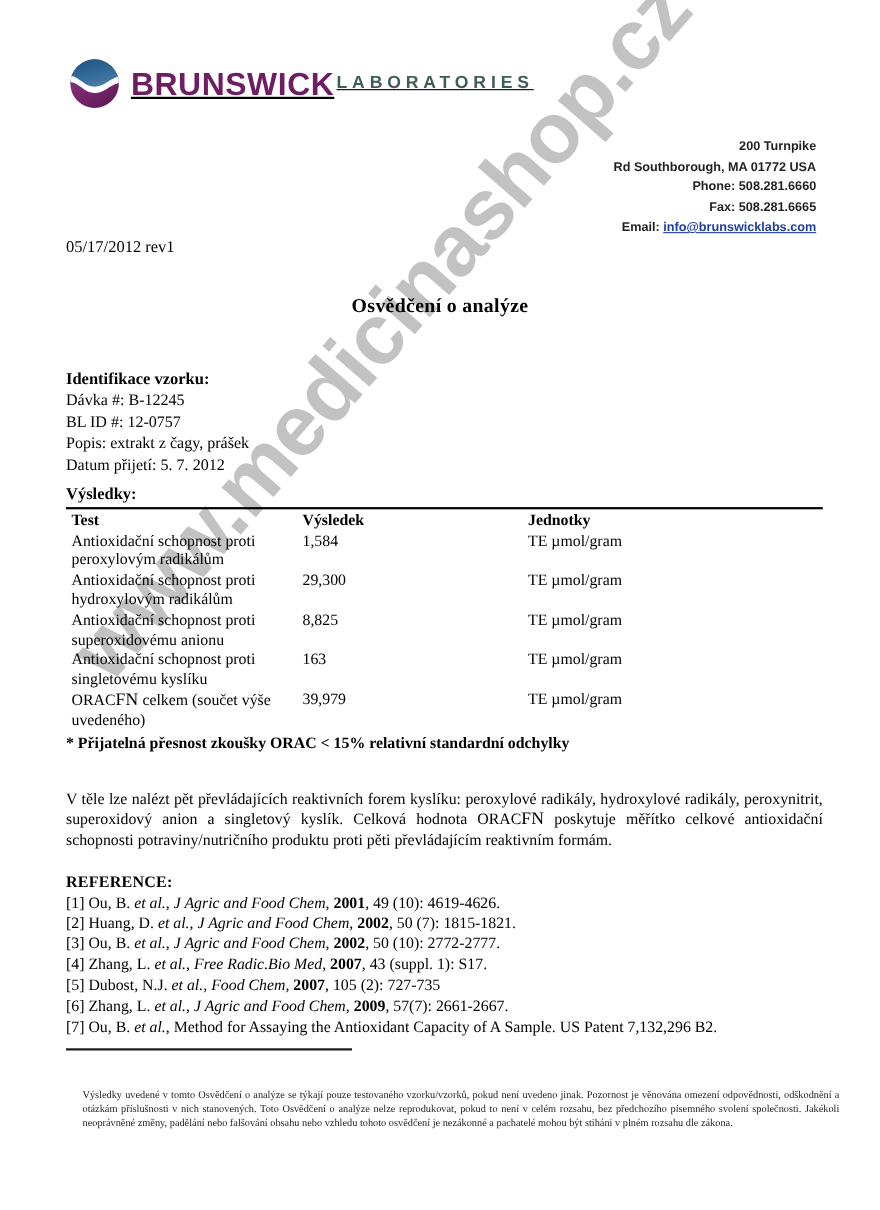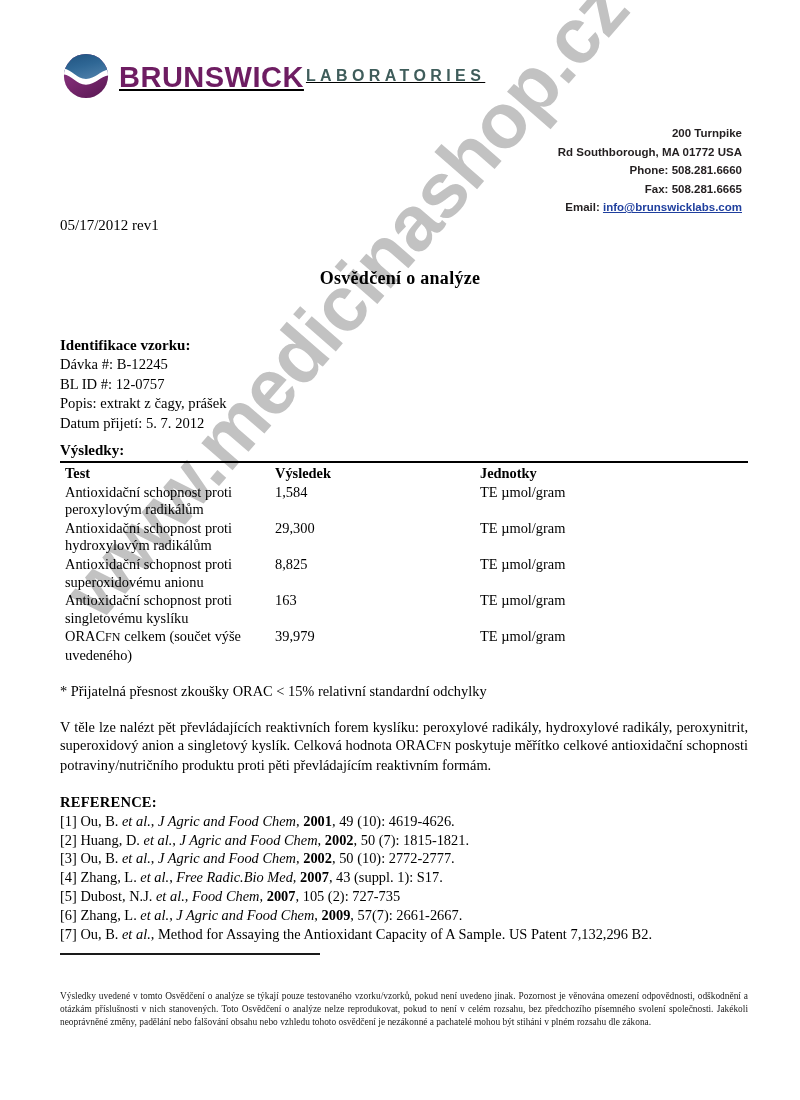--- a/index.html
+++ b/index.html
@@ -189,28 +189,29 @@
   #results-table td {
     text-align: left;
     vertical-align: top;
     padding: 0 0 1px 0;
   }
   .col-test  { width: 210px; padding-left: 5px !important; }
   .col-result{ width: 205px; }
   .col-units { width: 273px; }
   .cell-test { padding-left: 0px; }
   .small-caps {
-    font-size: 12px;
+    font-size: 16px;
     font-variant: normal;
     letter-spacing: 0.2px;
   }
   #results-note {
     font-size: 14.4px;
     line-height: 18px;
-    margin-top: 16px;
+    margin-top: 1px;
+    font-weight: bold;
   }
 
   
   #body-para {
     position: absolute;
     left: 60px;
     top: 718px;
     width: 688px;
     font-size: 14.4px;
     line-height: 18.4px;
@@ -239,21 +240,21 @@
   #footer-rule {
     position: absolute;
     left: 60px;
     top: 953px;
     width: 260px;
     height: 0;
     border-top: 2px solid #1a1a1a;
   }
   #footer-text {
     position: absolute;
-    left: 60px;
+    left: 75px;
     top: 990px;
     width: 688px;
     font-size: 9.4px;
     line-height: 13.2px;
     text-align: justify;
     color: #1a1a1a;
   }
 </style>
 </head>
 <body>

